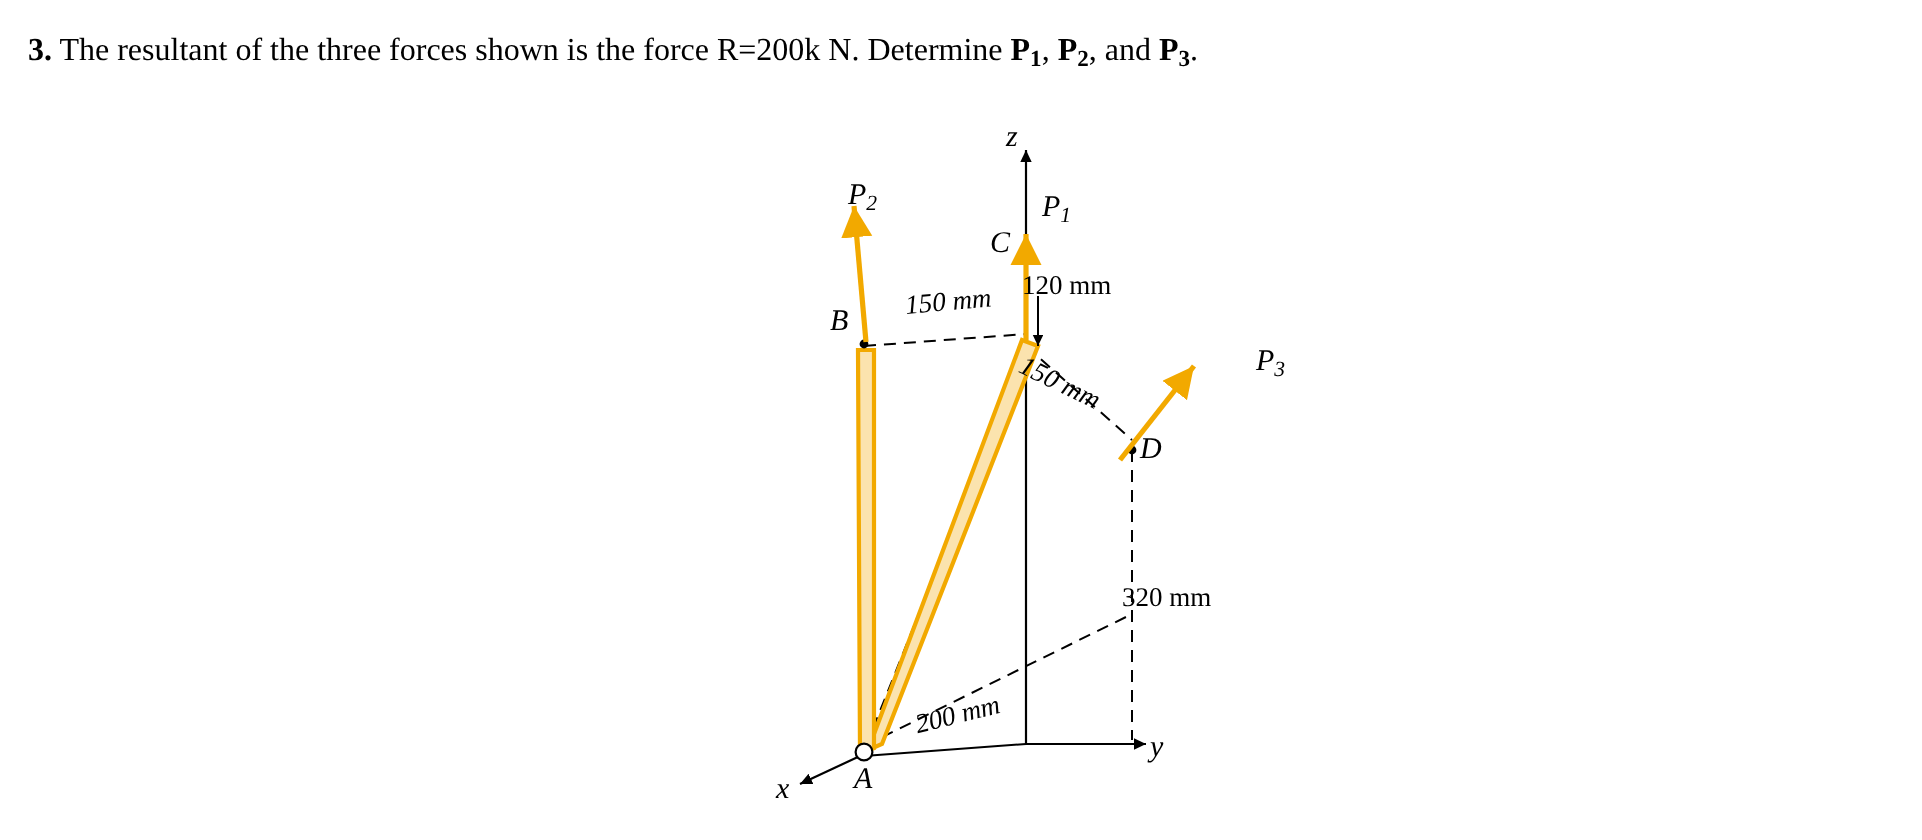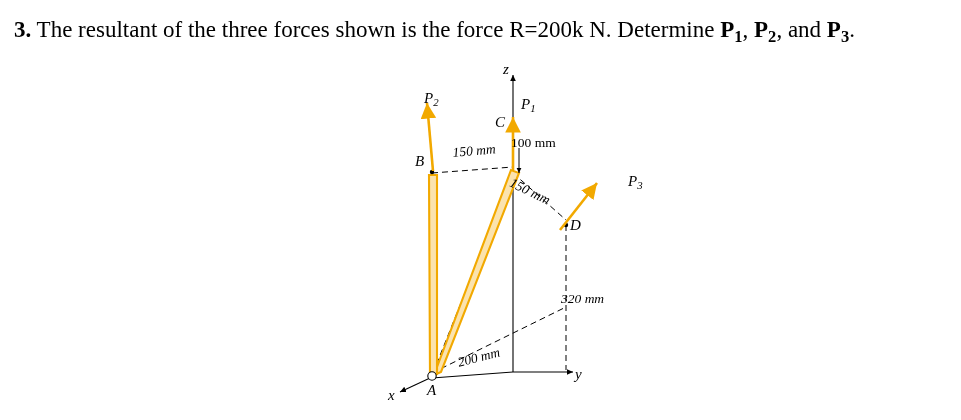--- a/index.html
+++ b/index.html
@@ -12,21 +12,21 @@
     height: 420px;
     font-family: "Liberation Serif", serif;
     color: #000000;
     position: relative;
     overflow: hidden;
   }
   #problem-statement {
     position: absolute;
     left: 14px;
     top: 16px;
-    font-size: 23px;
+    font-size: 16px;
     line-height: 1.2;
     white-space: nowrap;
   }
   #problem-statement .num {
     font-weight: bold;
   }
   #problem-statement .bold {
     font-weight: bold;
   }
   #problem-statement sub {
@@ -163,19 +163,19 @@
 
   <div class="fig-label" style="left:427px; top:327px;">A</div>
   <div class="fig-label" style="left:415px; top:98px;">B</div>
   <div class="fig-label" style="left:495px; top:59px;">C</div>
   <div class="fig-label" style="left:570px; top:162px;">D</div>
 
   <div class="fig-label" style="left:521px; top:25px;margin-top:16px;"><span>P</span><sub>1</sub></div>
   <div class="fig-label" style="left:424px; top:35px;"><span>P</span><sub>2</sub></div>
   <div class="fig-label" style="left:628px; top:118px;"><span>P</span><sub>3</sub></div>
 
-  <div class="dim-label" style="left:511px; top:80px;">100 mm</div>
+  <div class="dim-label" style="left:511px; top:80px;">120 mm</div>
   <div class="dim-label slanted" style="left:452px; top:90px; transform: rotate(-5deg); transform-origin: left top;">150 mm</div>
   <div class="dim-label slanted" style="left:514px; top:120px; transform: rotate(26deg); transform-origin: left top;">150 mm</div>
-  <div class="dim-label" style="left:561px; top:236px;font-style:italic;">320 mm</div>
+  <div class="dim-label" style="left:561px; top:236px;">320 mm</div>
   <div class="dim-label slanted" style="left:456px; top:300px; transform: rotate(-14deg); transform-origin: left top;">200 mm</div>
 
 </div>
 
 </body></html>

